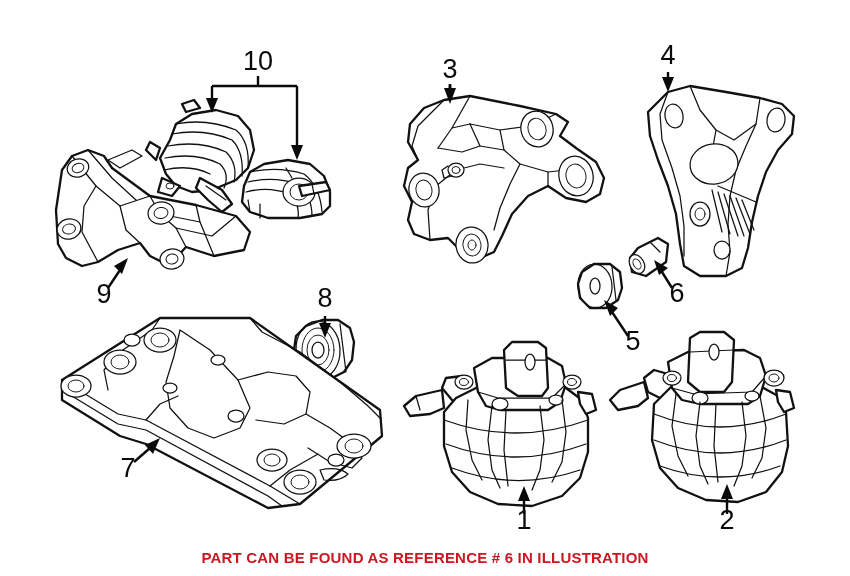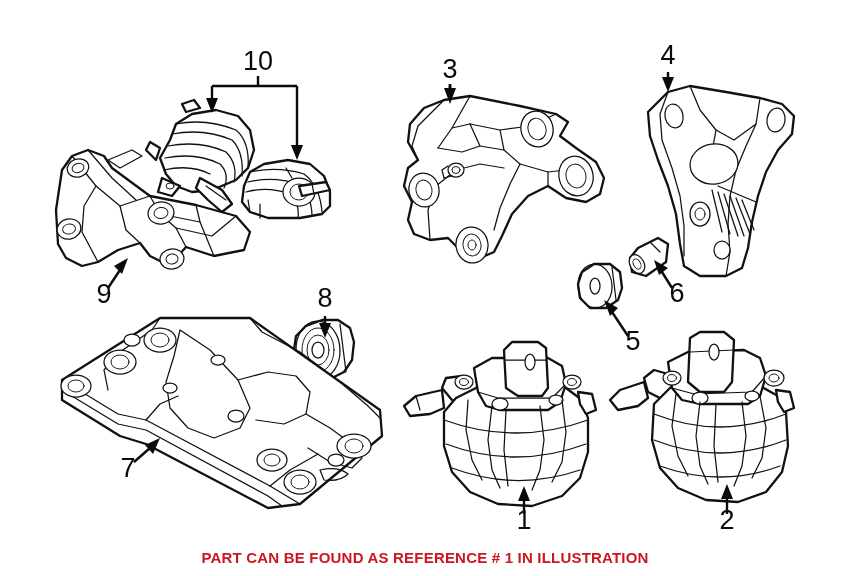--- a/index.html
+++ b/index.html
@@ -366,14 +366,14 @@
     <text class="callout-num" x="450" y="78">3</text>
     <text class="callout-num" x="668" y="64">4</text>
     <text class="callout-num" x="633" y="350">5</text>
     <text class="callout-num" x="677" y="302">6</text>
     <text class="callout-num" x="128" y="477">7</text>
     <text class="callout-num" x="325" y="307">8</text>
     <text class="callout-num" x="104" y="303">9</text>
     <text class="callout-num" x="258" y="70">10</text>
   </svg>
 
-  <div id="footer-note">PART CAN BE FOUND AS REFERENCE # 1 IN ILLUSTRATION</div>
+  <div id="footer-note">PART CAN BE FOUND AS REFERENCE # 6 IN ILLUSTRATION</div>
 </div>
 
 </body></html>

